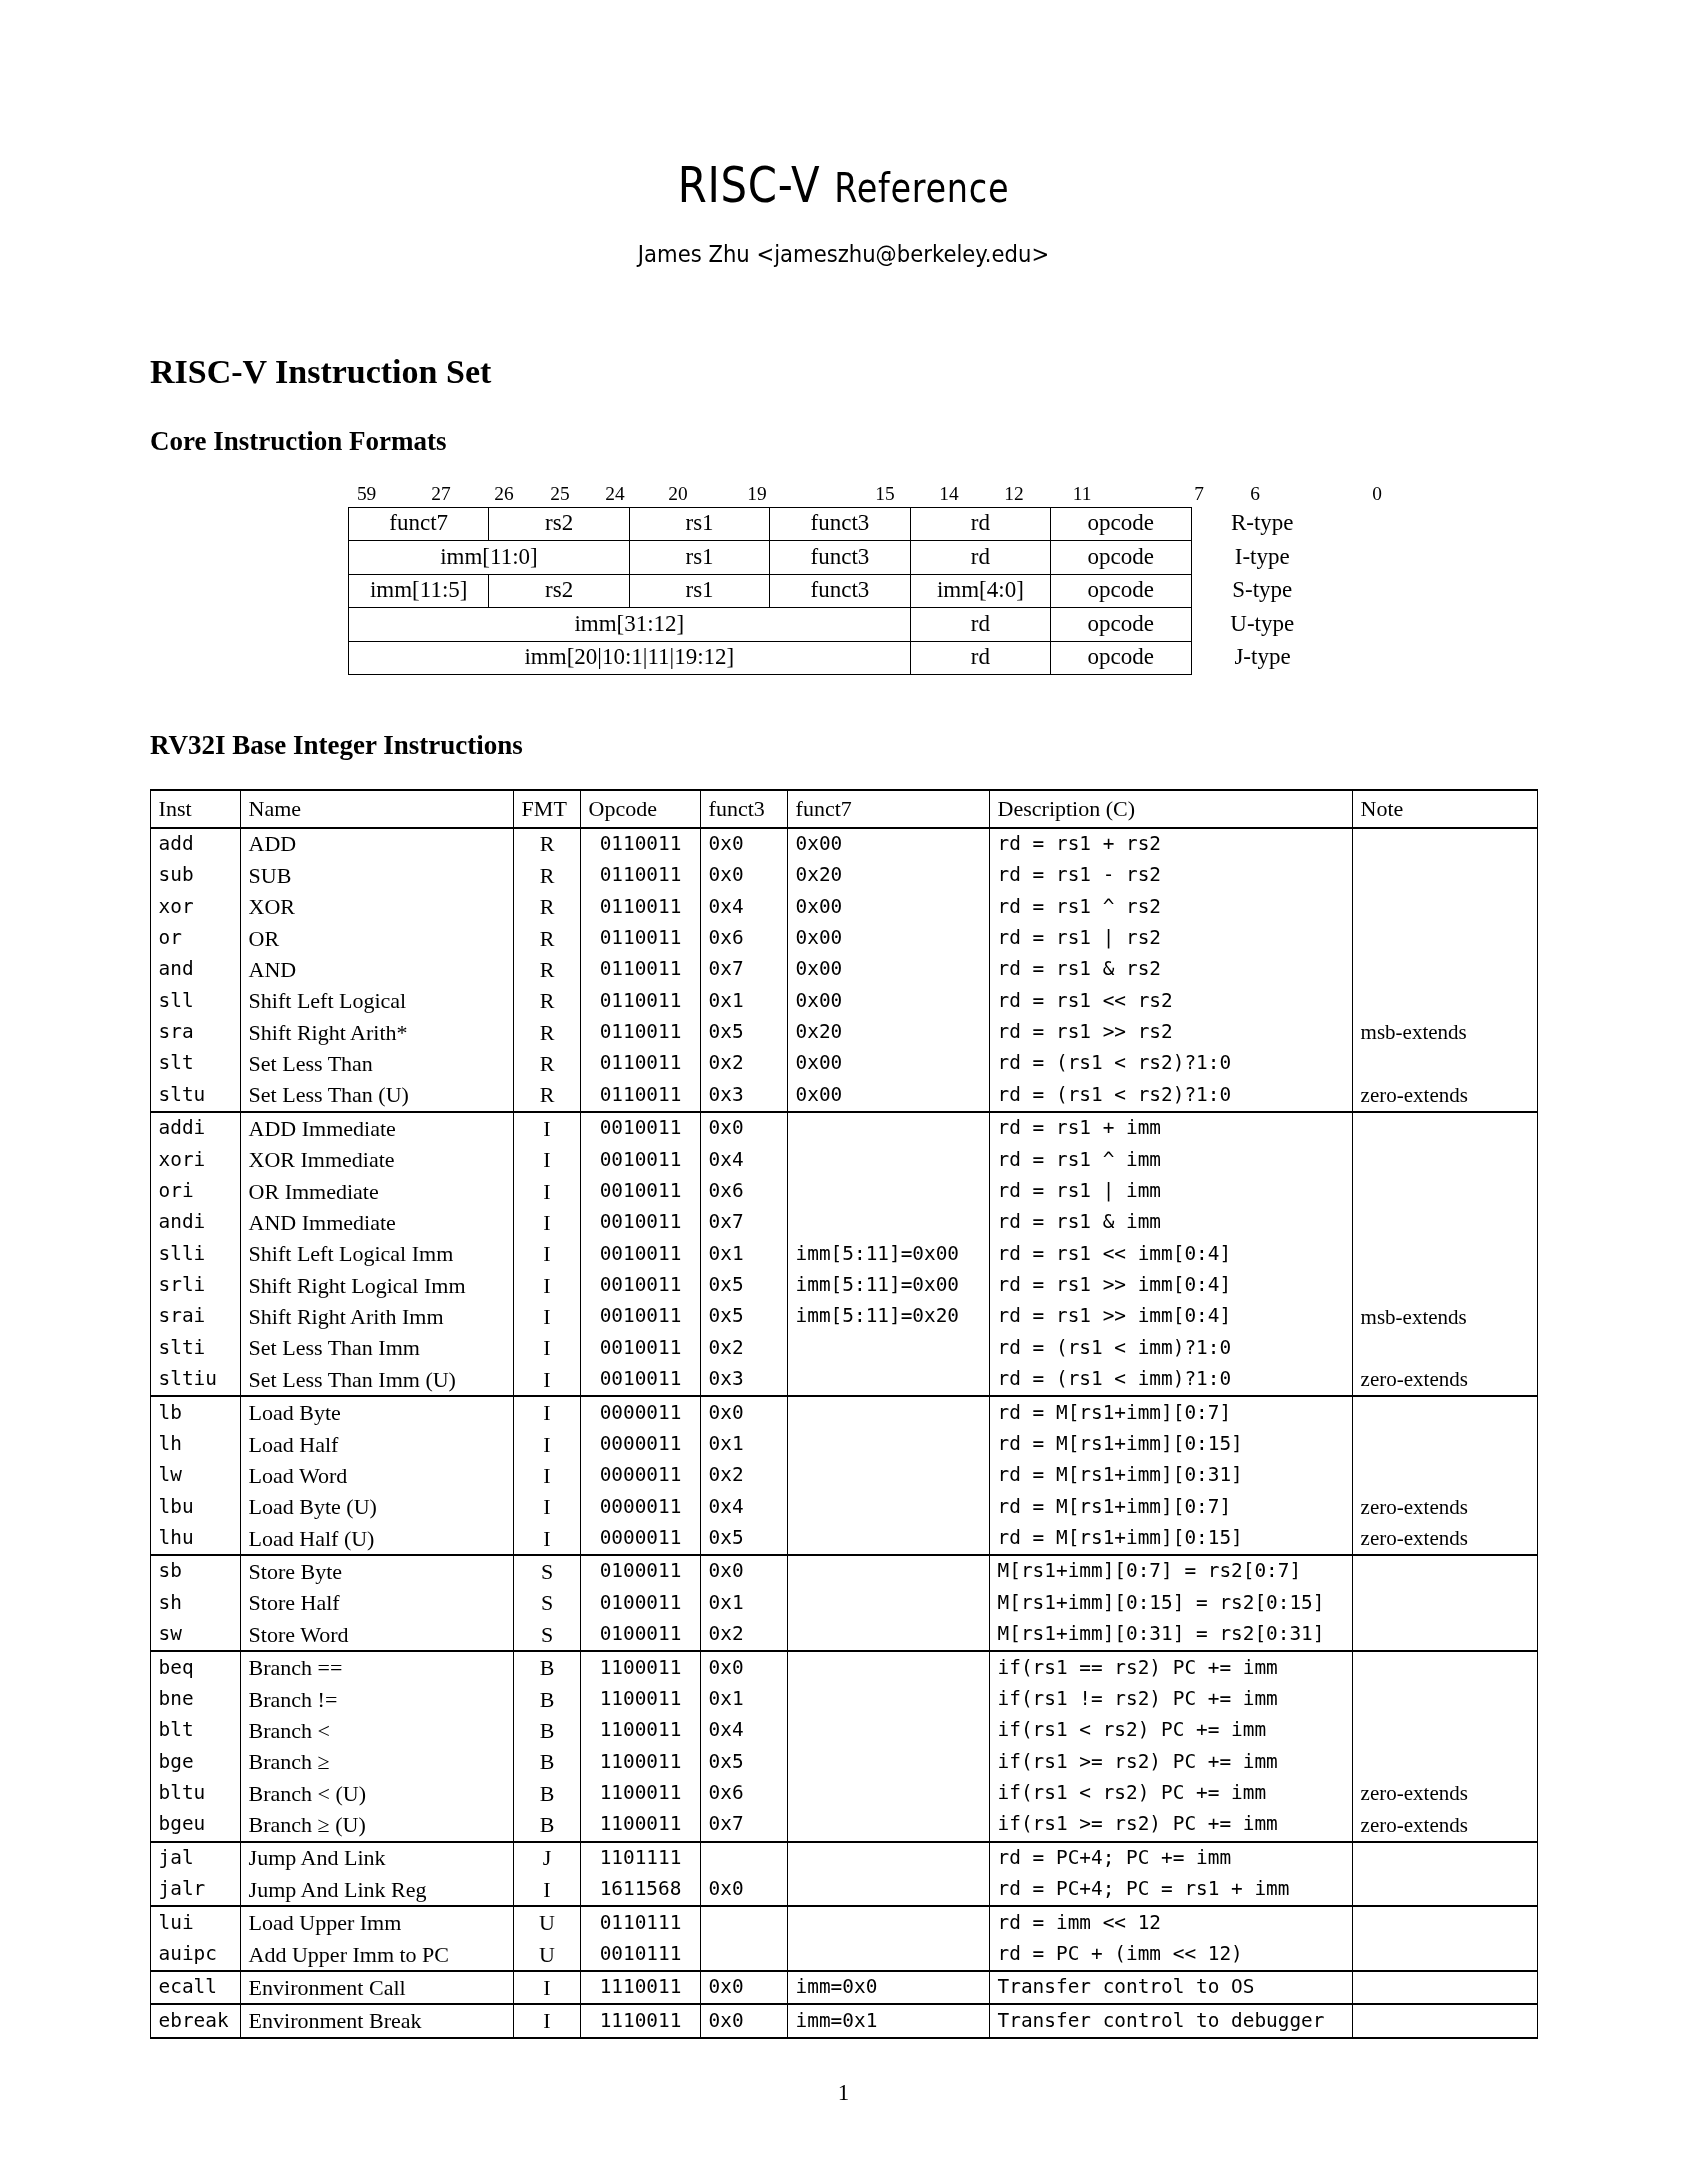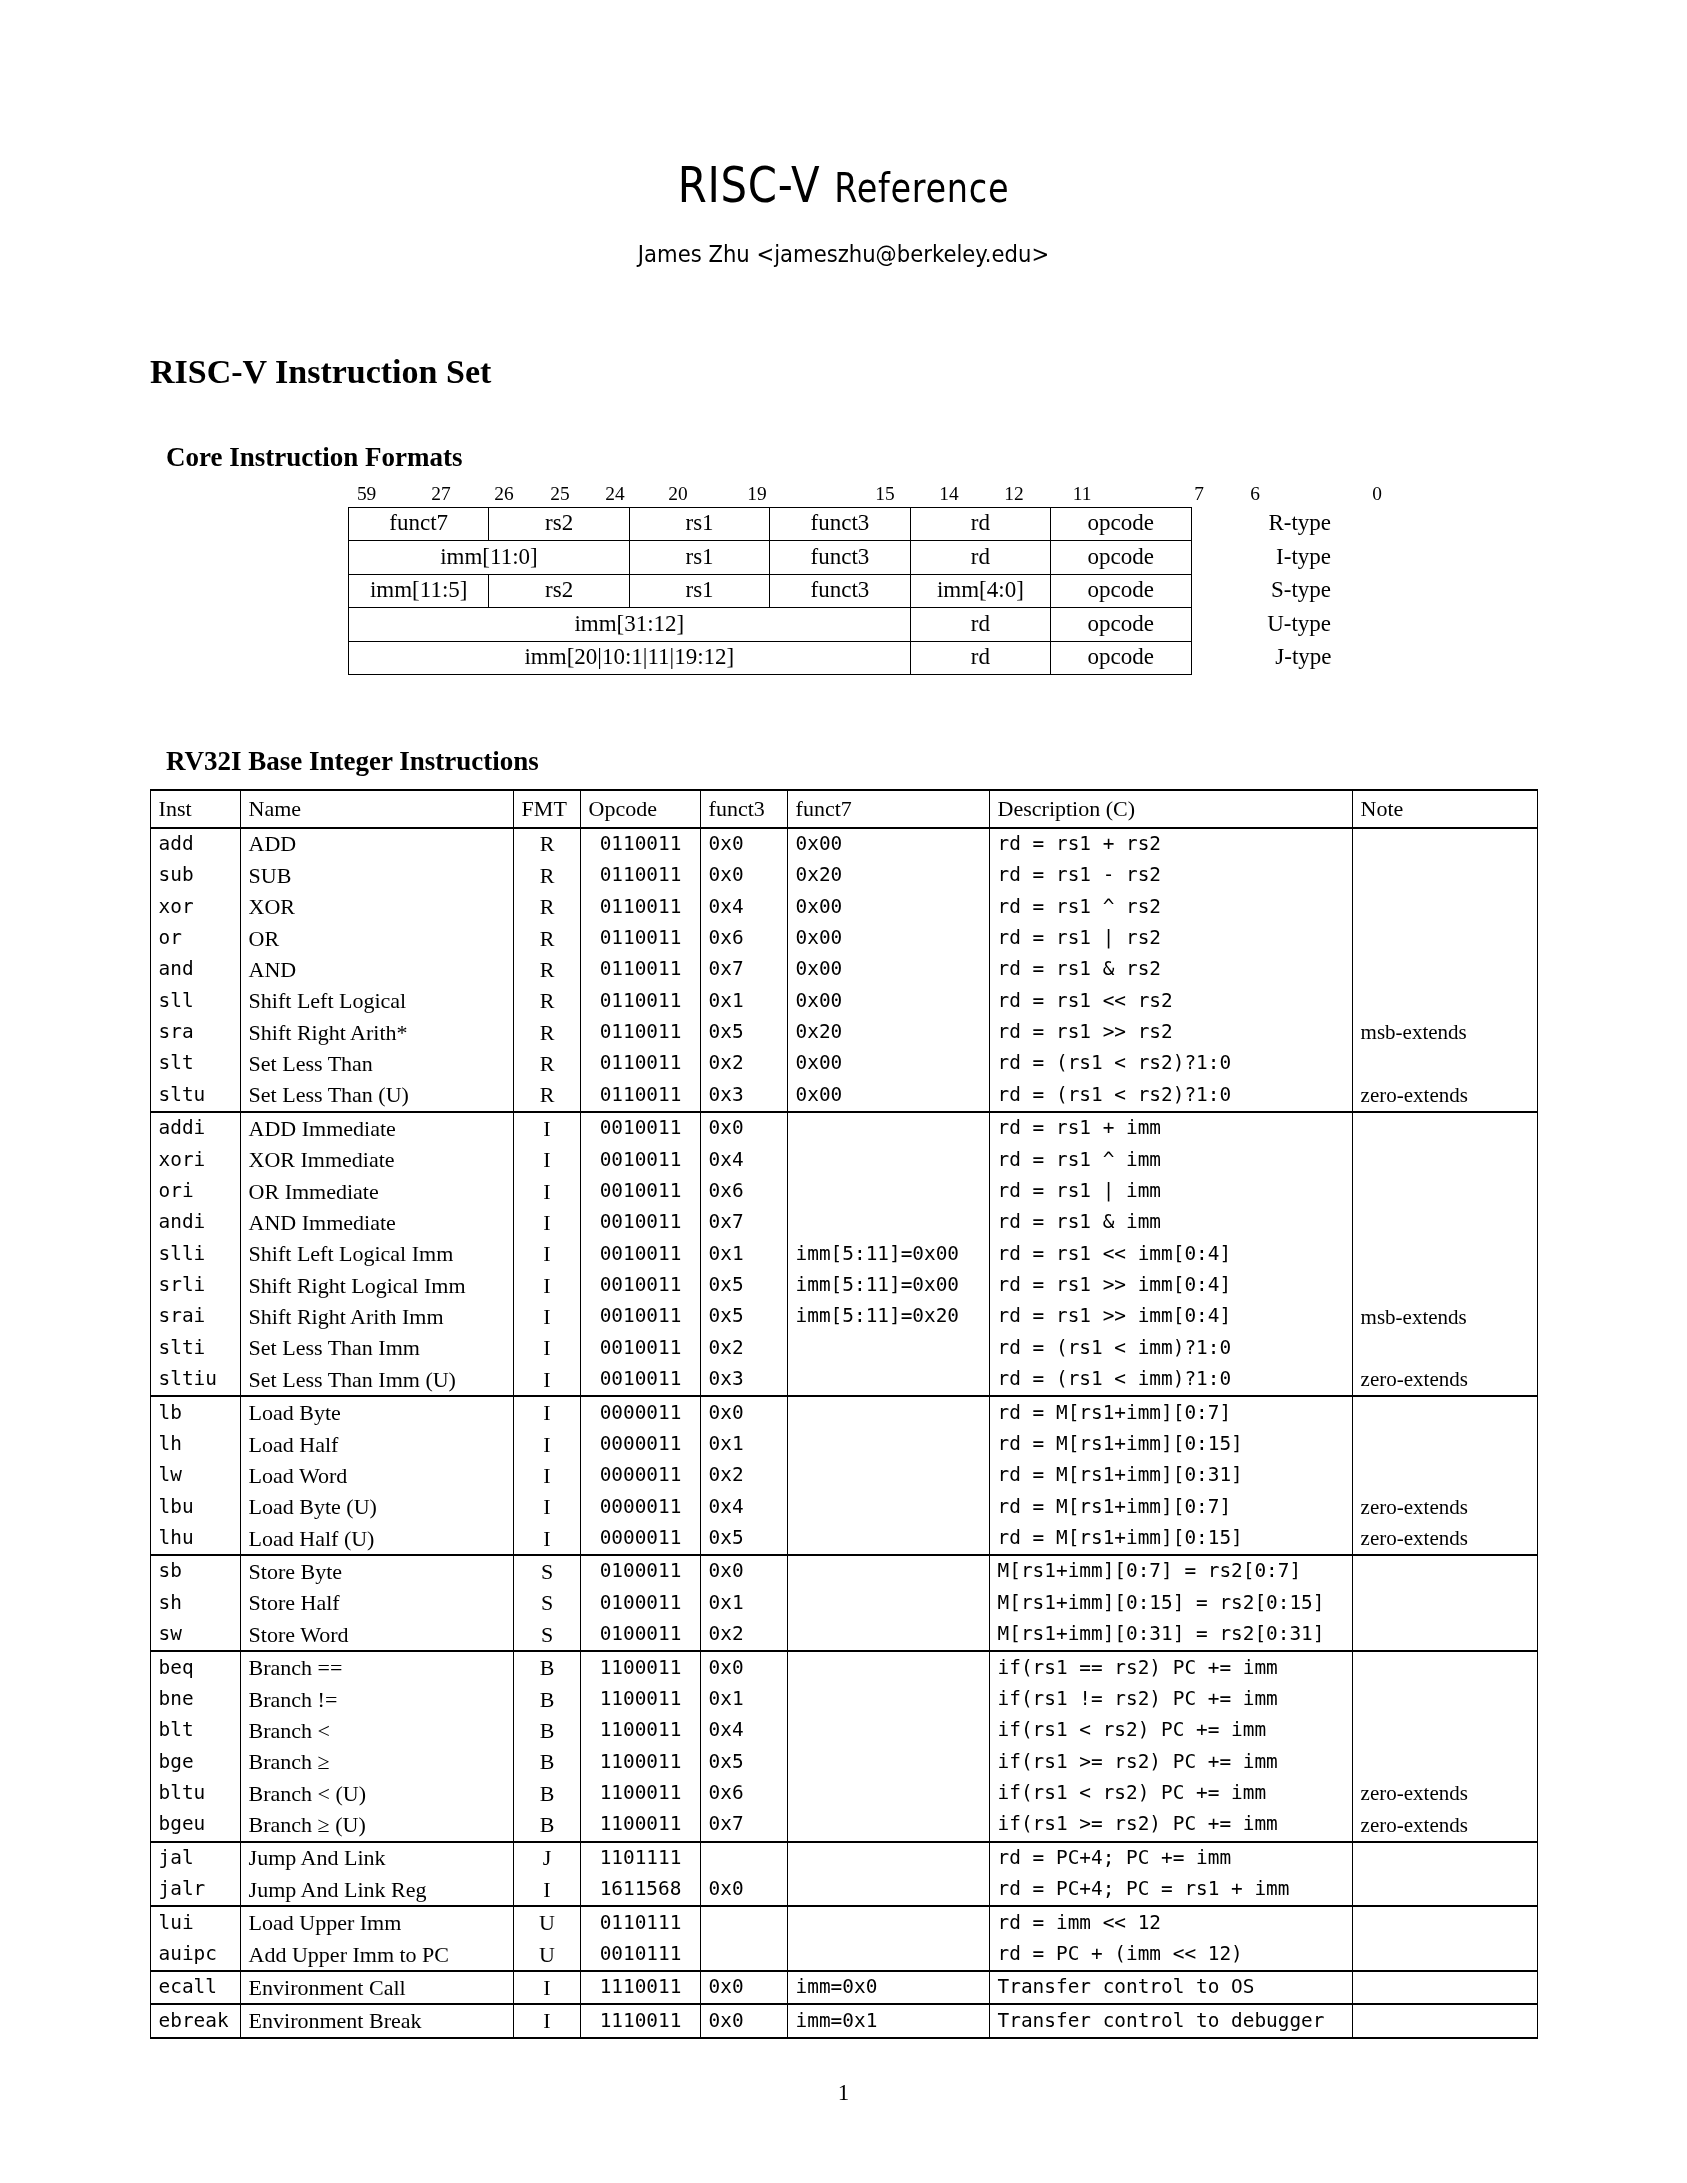--- a/index.html
+++ b/index.html
@@ -41,21 +41,21 @@
     font-size:34px;
     margin:0;
     position:absolute;
     left:150px;
     white-space:nowrap;
   }
   .h2 {
     font-family:"Liberation Serif", serif;
     font-weight:bold;
     font-size:27px;
-    margin:16px;
+    margin:0;
     position:absolute;
     left:150px;
     white-space:nowrap;
   }
   #h-instr-set { top:353px; }
   #h-core-fmt  { top:426px; }
   #h-rv32i     { top:730px; }
 
   
   .fmt-wrap { position:absolute; left:348px; top:483px; }
@@ -81,21 +81,21 @@
   table.fmt td {
     border:1.3px solid #000;
     text-align:center;
     padding:3.4px 0 5px 0;
     height:23px;
     line-height:1.05;
     background:#fff;
   }
   table.fmt td.typelabel {
     border:none;
-    text-align:right;
+    text-align:center;
     padding-left:2px;
     white-space:nowrap;
   }
 
   
   .isa-wrap { position:absolute; left:150px; top:789px; }
   table.isa {
     border-collapse:collapse;
     table-layout:fixed;
     width:1388px;

